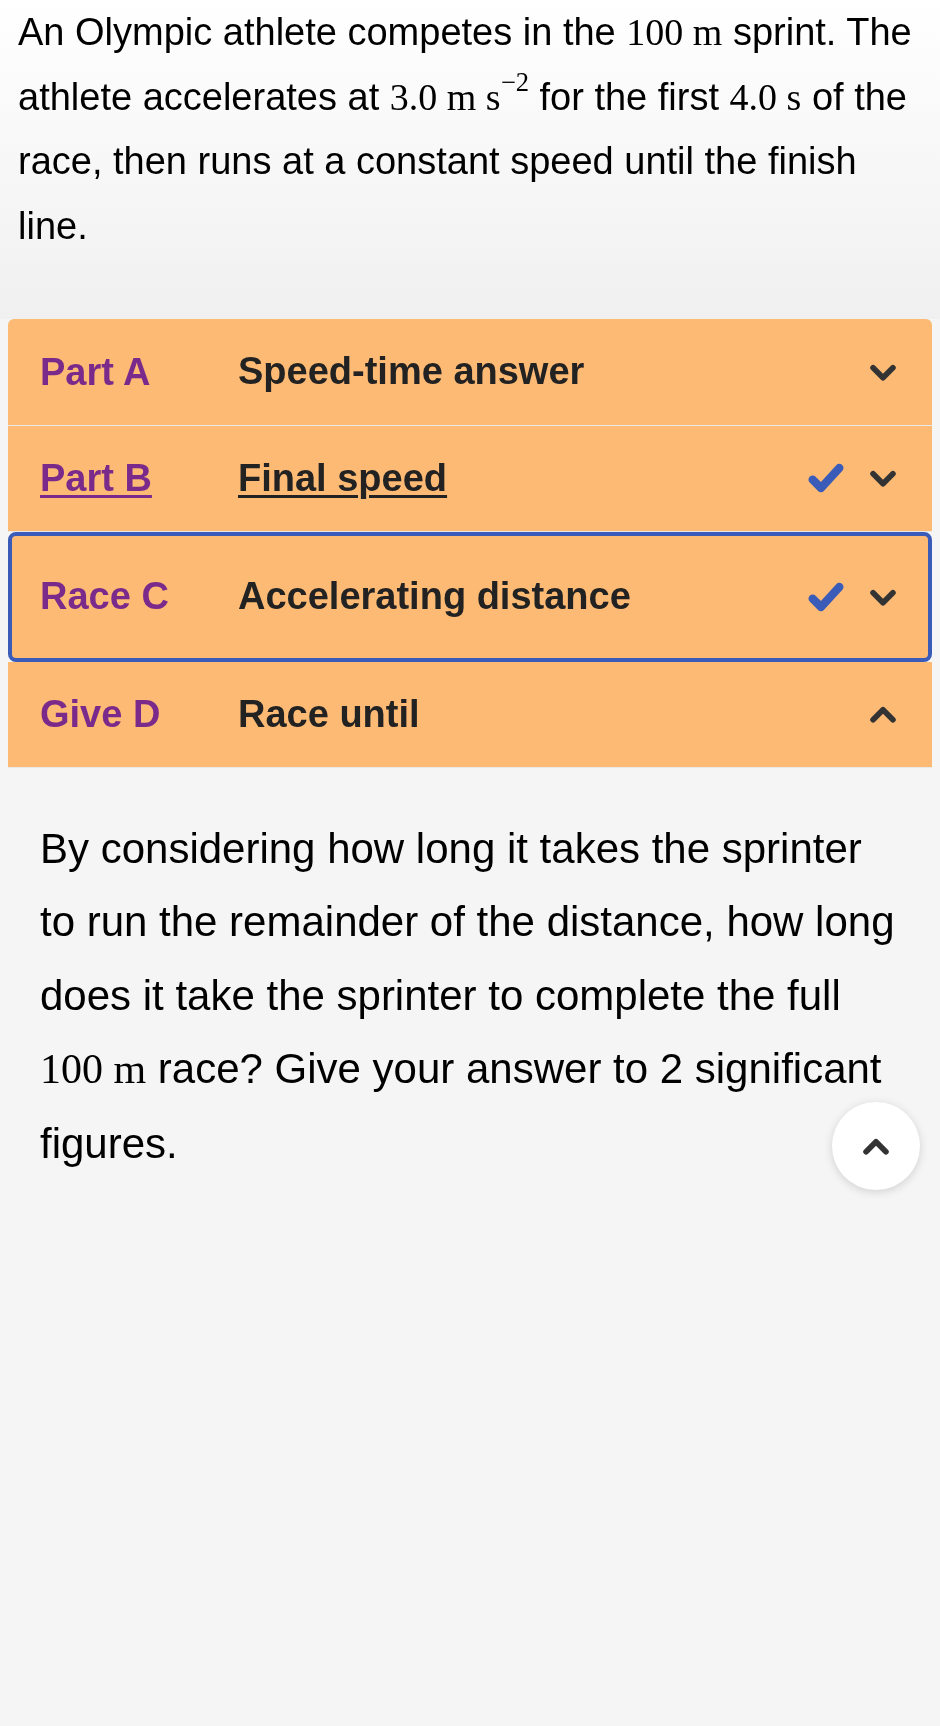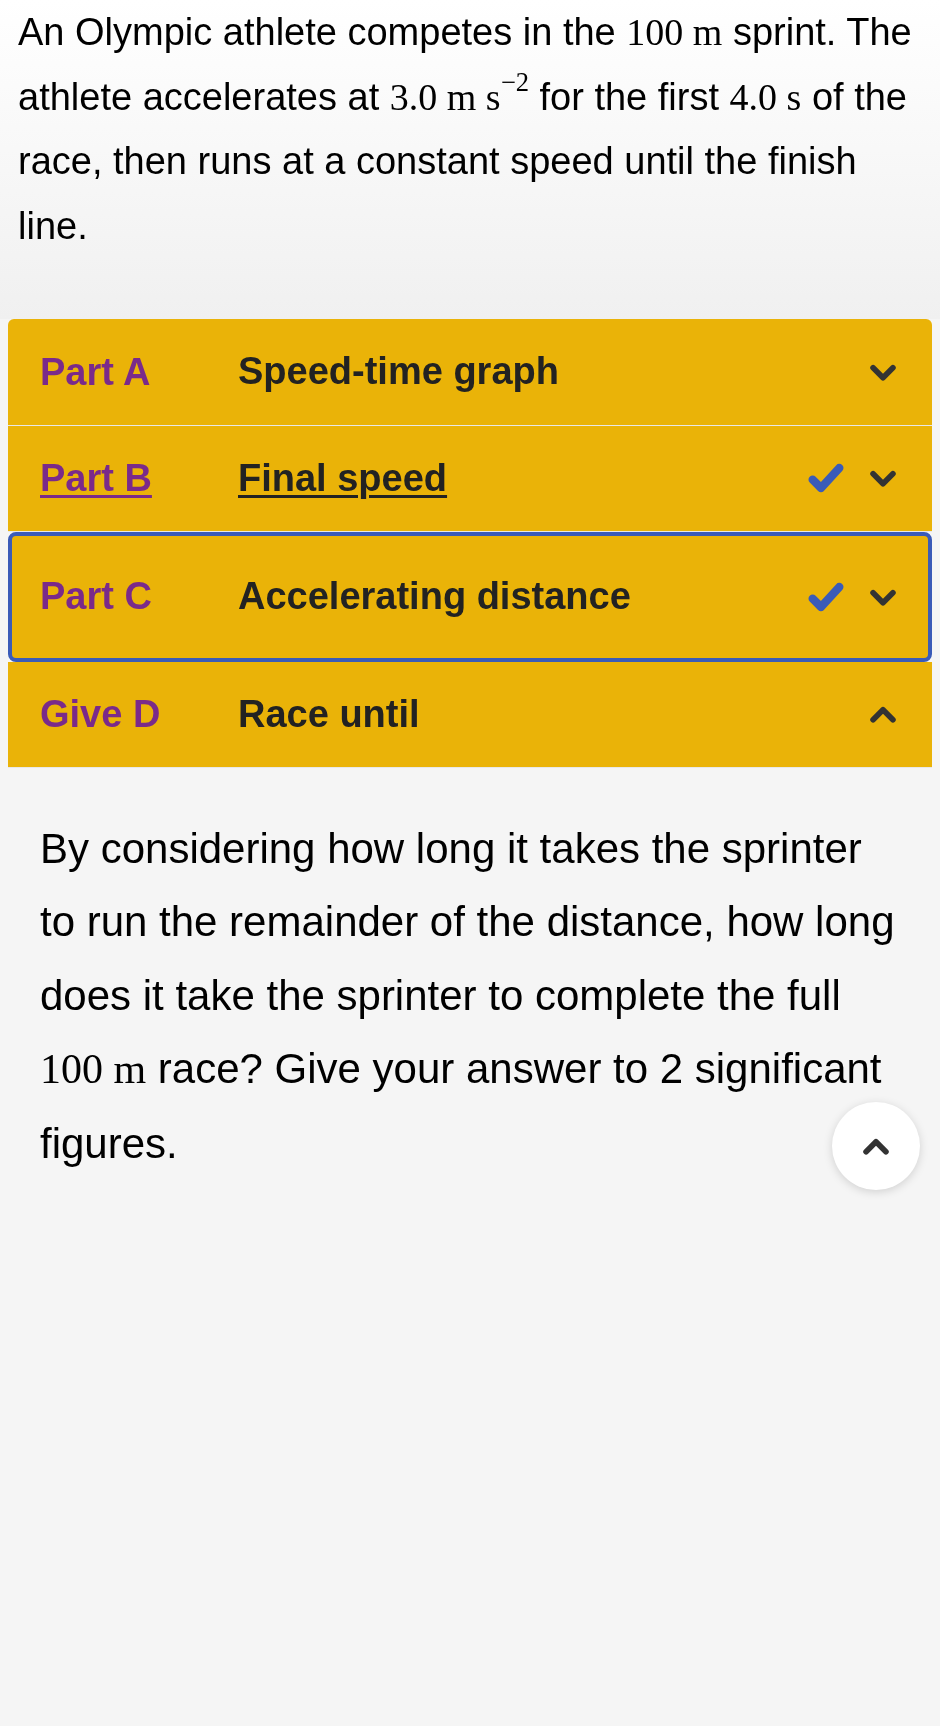--- a/index.html
+++ b/index.html
@@ -14,21 +14,21 @@
       font-size: 38px;
       line-height: 1.7;
       font-weight: 400;
       background: linear-gradient(#ffffff, #f0f0f0);
     }
     .intro .mathrm { font-family: "Cambria Math", Georgia, serif; }
     .intro .num { font-family: "Cambria Math", Georgia, serif; }
     .intro .sup { font-size: 0.7em; position: relative; top: -0.7em; }
     .accordion { margin: 0 8px; }
     .part-row {
-      background: #eab308;
+      background: #fdba74;
       display: flex;
       align-items: center;
       padding: 28px 32px;
       border-bottom: 1px solid #e8e8e8;
       gap: 48px;
       position: relative;
     }
     .part-row.current {
       border: 4px solid #3a5bb8;
       border-radius: 8px;
@@ -88,21 +88,21 @@
 <div class="page-wrap">
 
   <div class="intro">
     <span>An Olympic athlete competes in the </span><span class="num">100</span><span class="mathrm"> m</span><span> sprint. The athlete accelerates at </span><span class="num">3.0</span><span class="mathrm"> m s</span><span class="mathrm sup">−2</span><span> for the first </span><span class="num">4.0</span><span class="mathrm"> s</span><span> of the race, then runs at a constant speed until the finish line.</span>
   </div>
 
   <div class="accordion">
 
     <div class="part-row first">
       <div class="part-label">Part A</div>
-      <div class="part-title">Speed-time graph</div>
+      <div class="part-title">Speed-time answer</div>
       <div class="right-icons">
         <span class="chev">
           <svg viewBox="0 0 24 24">
               <polyline points="5 9 12 16 19 9"></polyline>
             </svg>
         </span>
       </div>
     </div>
 
     <div class="part-row">
@@ -116,21 +116,21 @@
         </span>
         <span class="chev">
           <svg viewBox="0 0 24 24">
               <polyline points="5 9 12 16 19 9"></polyline>
             </svg>
         </span>
       </div>
     </div>
 
     <div class="part-row current">
-      <div class="part-label">Part C</div>
+      <div class="part-label">Race C</div>
       <div class="part-title">Accelerating distance</div>
       <div class="right-icons">
         <span class="check">
           <svg viewBox="0 0 24 24">
               <polyline points="4 13 9 18 20 6"></polyline>
             </svg>
         </span>
         <span class="chev">
           <svg viewBox="0 0 24 24">
               <polyline points="5 9 12 16 19 9"></polyline>

